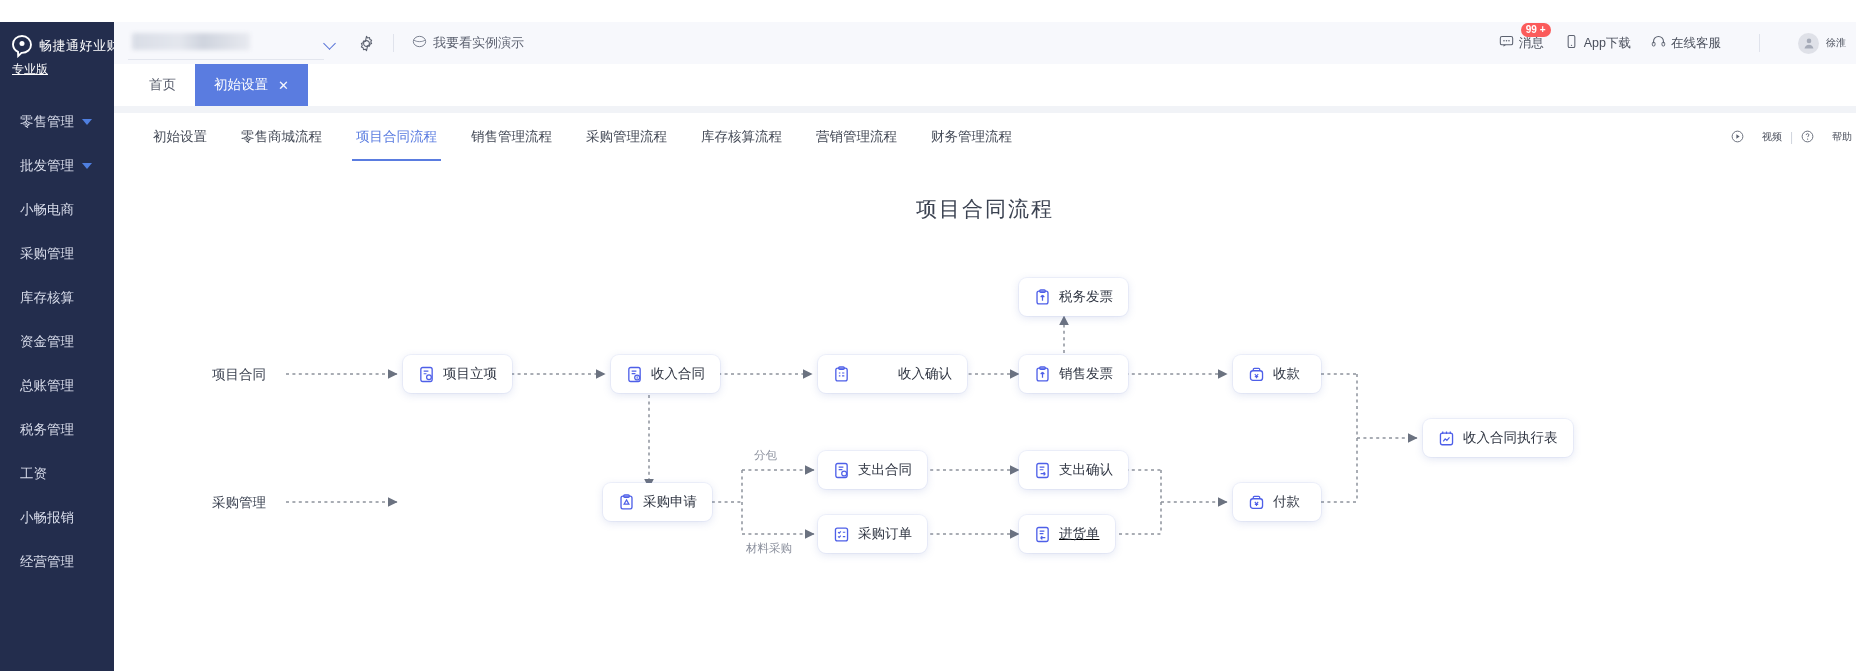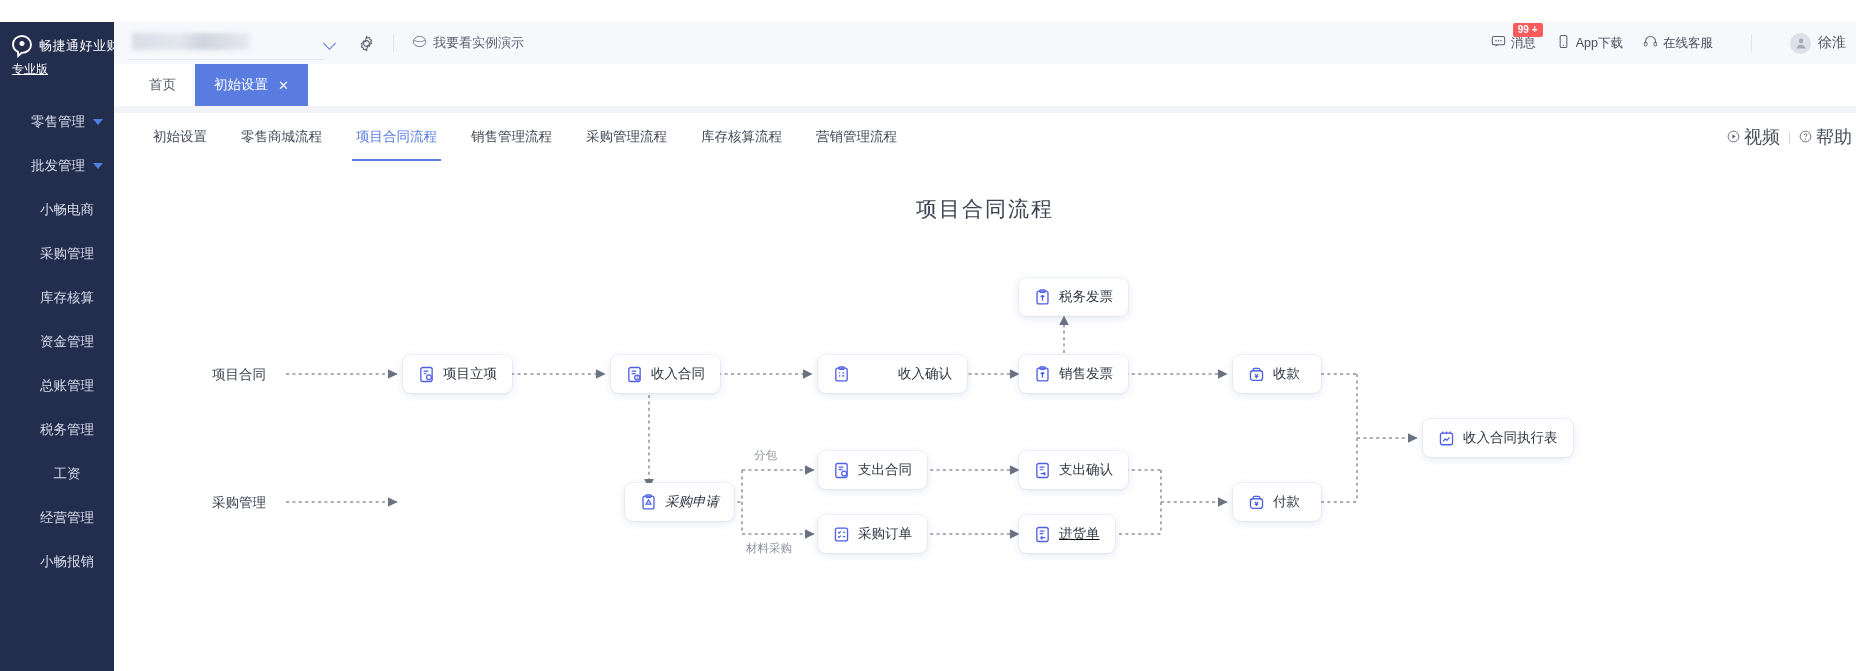--- a/index.html
+++ b/index.html
@@ -27,21 +27,21 @@
   }
   .logo-sub {
     color: #ffffff; font-size: 12px; margin-top: 3px; margin-left: 2px;
     font-weight: 500;
     text-decoration: underline;
   }
   .side-menu { margin-top: 16px; }
   .side-item {
     height: 44px; display: flex; align-items: center;
     padding-left: 20px; color: #d8dcea; font-size: 13.5px;
-    cursor: pointer; white-space: nowrap; justify-content: center;
+    cursor: pointer; white-space: nowrap;
   }
   .side-caret {
     margin-left: 8px; width: 0; height: 0;
     border-left: 5px solid transparent; border-right: 5px solid transparent;
     border-top: 6px solid #4f7fe0;
   }
 
   
   .topbar {
     position: absolute; left: 114px; top: 22px; right: 0; height: 42px;
@@ -81,30 +81,30 @@
     margin-left: auto; display: flex; align-items: center;
     padding-right: 10px; gap: 20px;
   }
   .tr-item {
     display: flex; align-items: center; gap: 5px;
     color: #4a4f5c; font-size: 12.5px; cursor: pointer; position: relative;
   }
   .badge {
     position: absolute; left: 22px; top: -11px;
     background: #fb5b5b; color: #fff; font-size: 10px;
-    border-radius: 2px; padding: 1px 5px 2px 5px; line-height: 1.1;
+    border-radius: 7px; padding: 1px 5px 2px 5px; line-height: 1.1;
     white-space: nowrap; font-weight: 600;
   }
   .avatar-wrap { display: flex; align-items: center; gap: 7px; }
   .avatar {
     width: 21px; height: 21px; border-radius: 50%; background: #dfe1e8;
     display: flex; align-items: center; justify-content: center;
   }
   .user-name {
-    color: #4a4f5c; font-size: 14px; white-space: nowrap;
+    color: #4a4f5c; font-size: 10px; white-space: nowrap;
     overflow: hidden;
   }
 
   
   .pagetabs {
     position: absolute; left: 114px; top: 64px; right: 0; height: 42px;
     background: #fff; display: flex; align-items: stretch; padding-left: 16px;
   }
   .ptab {
     display: flex; align-items: center; padding: 0 19px;
@@ -133,22 +133,22 @@
   .stab.active { color: #5a7ce0; }
   .stab.active::after {
     content: ""; position: absolute; left: 13px; right: 13px; bottom: 0;
     height: 2.5px; background: #5a7ce0;
   }
   .subtabs-right {
     margin-left: auto; display: flex; align-items: center;
     gap: 8px; padding-right: 4px; white-space: nowrap;
   }
   .sr-link {
-    display: flex; align-items: center; gap: 4px;
-    font-size: 18px; color: #4a4f5c; cursor: pointer;
+    display: flex; align-items: center; gap: 18px;
+    font-size: 10px; color: #4a4f5c; cursor: pointer;
   }
   .sr-sep { color: #cfd3dd; font-size: 12px; }
 
   
   .flow-title {
     text-align: center; font-size: 21px; color: #3c4352;
     margin-top: 34px; letter-spacing: 2px;
   }
   .canvas { position: relative; width: 1742px; height: 420px; }
   .node {
@@ -210,24 +210,24 @@
       <div class="side-item">
         <span>总账管理</span>
       </div>
       <div class="side-item">
         <span>税务管理</span>
       </div>
       <div class="side-item">
         <span>工资</span>
       </div>
       <div class="side-item">
+        <span>小畅报销</span>
+      </div>
+      <div class="side-item">
         <span>经营管理</span>
-      </div>
-      <div class="side-item">
-        <span>小畅报销</span>
       </div>
     </div>
   </div>
 
   <div class="topbar">
     <div class="company-box">
       <div class="company-blur"></div>
       <div class="company-underline"></div>
     </div>
     <span class="chev-down"></span>
@@ -321,20 +321,23 @@
         </div>
       <div class="stab">
           <span>采购管理流程</span>
         </div>
       <div class="stab">
           <span>库存核算流程</span>
         </div>
       <div class="stab">
           <span>营销管理流程</span>
         </div>
+      <div class="stab">
+          <span>财务管理流程</span>
+        </div>
 
       <div class="subtabs-right">
         <div class="sr-link">
           <span>
             <svg viewBox="0 0 16 16" width="13" height="13">
               <circle cx="8" cy="8" r="6.6" fill="none" stroke="#5c6270" stroke-width="1.1"></circle>
               <path d="M6.6 5.3l4 2.7-4 2.7z" fill="#5c6270"></path>
             </svg>
           </span>
           <span>视频</span>
@@ -479,21 +482,21 @@
         <span class="nico">
           <svg viewBox="0 0 18 18" width="17" height="17">
             <rect x="2.6" y="3.4" width="12.8" height="12.2" rx="2" fill="none" stroke="#4e5fe8" stroke-width="1.4"></rect>
             <path d="M5 1.6v2.6M9 1.6v2.6M13 1.6v2.6" stroke="#4e5fe8" stroke-width="1.3"></path>
             <path d="M5.6 12l2-2.6 1.8 1.6 2.8-3.2" fill="none" stroke="#4e5fe8" stroke-width="1.3"></path>
           </svg>
         </span>
         <span class="lbl">收入合同执行表</span>
       </div>
 
-      <div class="node" style="left:511px; top:260px;font-style:italic;">
+      <div class="node" style="left:489px; top:260px;">
         <span class="nico">
           <svg viewBox="0 0 18 18" width="17" height="17">
             <rect x="3.2" y="2.2" width="11.6" height="13.6" rx="2" fill="none" stroke="#4e5fe8" stroke-width="1.4"></rect>
             <rect x="6" y="1" width="6" height="2.6" rx="1.1" fill="none" stroke="#4e5fe8" stroke-width="1.3"></rect>
             <path d="M9 6.2l2.6 4.6H6.4z" fill="none" stroke="#4e5fe8" stroke-width="1.25"></path>
           </svg>
         </span>
         <span class="lbl">采购申请</span>
       </div>
 

